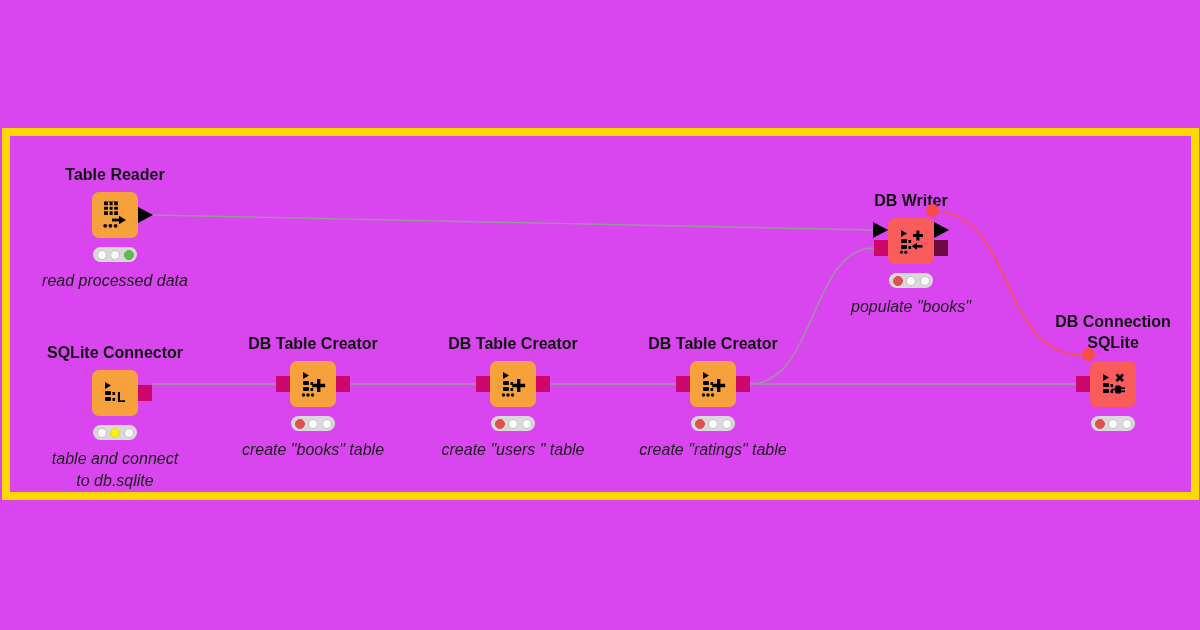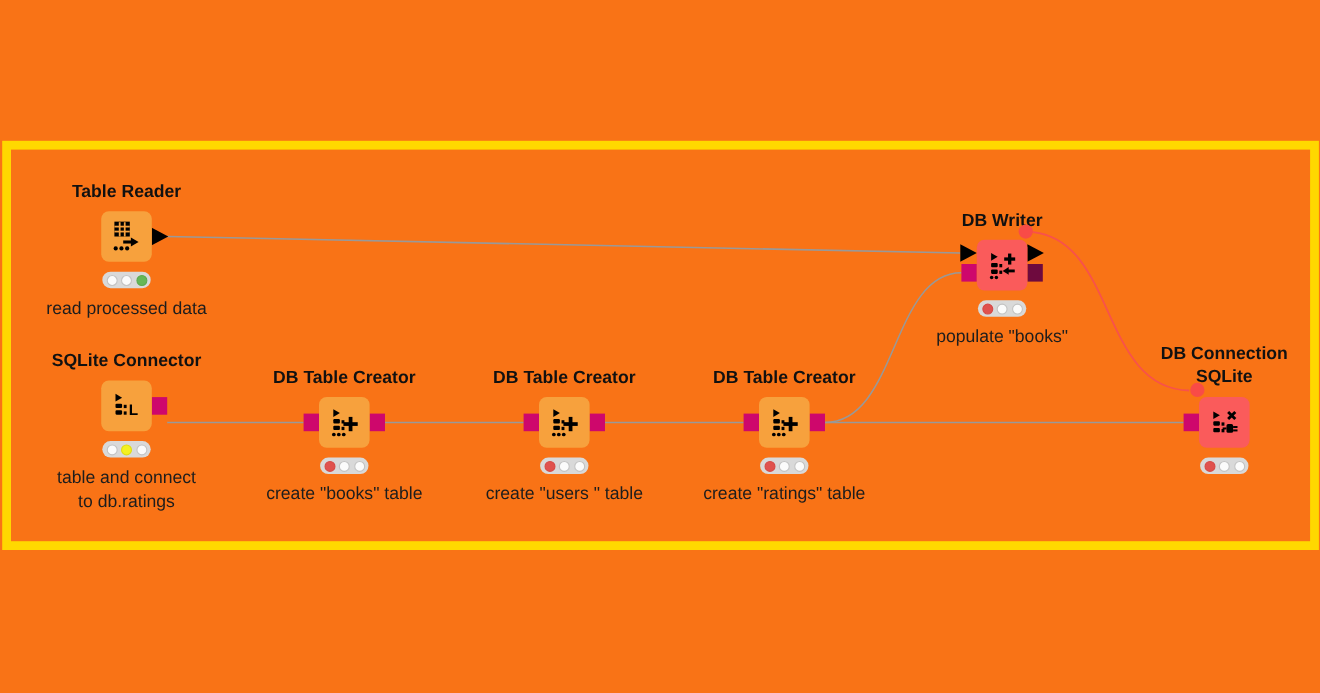--- a/index.html
+++ b/index.html
@@ -1,16 +1,16 @@
 <!DOCTYPE html>
 <html><head>
 <meta charset="utf-8">
 <style>
   html,body{margin:0;padding:0;background:#ffffff;}
-  .stage{position:relative;width:1200px;height:630px;background:#f97316;overflow:hidden;
+  .stage{position:relative;width:1200px;height:630px;background:#d946ef;overflow:hidden;
          font-family:"Liberation Sans",sans-serif;}
   .frame{position:absolute;left:2px;top:128px;width:1197px;height:372px;
          border:8px solid #FFD800;box-sizing:border-box;z-index:0;}
   svg.edges{position:absolute;left:0;top:0;z-index:1;}
   .node-wrap{position:absolute;width:46px;height:46px;z-index:2;}
   .node-body{position:relative;width:46px;height:46px;border-radius:7px;
              display:flex;align-items:center;justify-content:center;z-index:3;}
   .orange{background:#F7A13D;}
   .nred{background:#FA5B5B;}
   .port{position:absolute;z-index:2;}
@@ -25,21 +25,21 @@
           text-align:center;font-size:16px;font-weight:bold;color:#111;line-height:21px;z-index:3;}
   .lights{position:absolute;top:55px;left:50%;transform:translateX(-50%);width:44px;height:15px;
           background:#D9D9D9;border-radius:8px;display:flex;align-items:center;
           justify-content:space-evenly;z-index:3;}
   .bulb{width:10px;height:10px;border-radius:50%;background:#FBFBFB;
         border:1px solid #C3C3C3;box-sizing:border-box;}
   .bulb.on-red{background:#E0524E;border-color:#D84945;}
   .bulb.on-yellow{background:#F4F11F;border-color:#E0DC12;}
   .bulb.on-green{background:#66B757;border-color:#5CAB4E;}
   .caption{position:absolute;top:78px;left:50%;transform:translateX(-50%);white-space:nowrap;
-           font-size:16px;color:#1d1d1d;text-align:center;line-height:22px;z-index:3;}
+           font-size:16px;color:#1d1d1d;text-align:center;line-height:22px;z-index:3;font-style:italic;}
 </style>
 </head>
 <body>
 
 <div class="stage">
 
   <div class="frame"></div>
 
   <svg class="edges" width="1200" height="630">
     <line x1="152" y1="215" x2="873" y2="230" stroke="#999999" stroke-width="1.4"></line>
@@ -69,39 +69,39 @@
       </svg>
     </div>
     <div class="lights">
       <span class="bulb"></span>
       <span class="bulb"></span>
       <span class="bulb on-green"></span>
     </div>
     <div class="caption">read processed data</div>
   </div>
 
-  <div class="node-wrap" style="left:92px;top:346px;">
+  <div class="node-wrap" style="left:92px;top:370px;">
     <div class="title">SQLite Connector</div>
     <div class="port port-square" style="left:46px;top:15px;"></div>
     <div class="node-body orange">
       <svg width="32" height="32" viewBox="0 0 32 32">
         <polygon points="6,5 12,8.5 6,12" fill="#000"></polygon>
         <rect x="6" y="14" width="6" height="4" rx="1" fill="#000"></rect>
         <rect x="6" y="20" width="6" height="4" rx="1" fill="#000"></rect>
         <rect x="13.5" y="15" width="2.6" height="3" fill="#000"></rect>
         <rect x="13.5" y="21" width="2.6" height="3" fill="#000"></rect>
         <text x="18" y="24.5" font-family="Liberation Sans, sans-serif" font-size="14" font-weight="bold" fill="#000">L</text>
       </svg>
     </div>
     <div class="lights">
       <span class="bulb"></span>
       <span class="bulb on-yellow"></span>
       <span class="bulb"></span>
     </div>
-    <div class="caption"><span>table and connect</span><br><span>to db.ratings</span></div>
+    <div class="caption"><span>table and connect</span><br><span>to db.sqlite</span></div>
   </div>
 
   <div class="node-wrap" style="left:290px;top:361px;">
     <div class="title">DB Table Creator</div>
     <div class="port port-square" style="left:-14px;top:15px;"></div>
     <div class="port port-square" style="left:46px;top:15px;"></div>
     <div class="node-body orange">
       <svg width="32" height="32" viewBox="0 0 32 32">
         <polygon points="6,4 12,7.5 6,11" fill="#000"></polygon>
         <rect x="6" y="13" width="6" height="4" rx="1" fill="#000"></rect>

